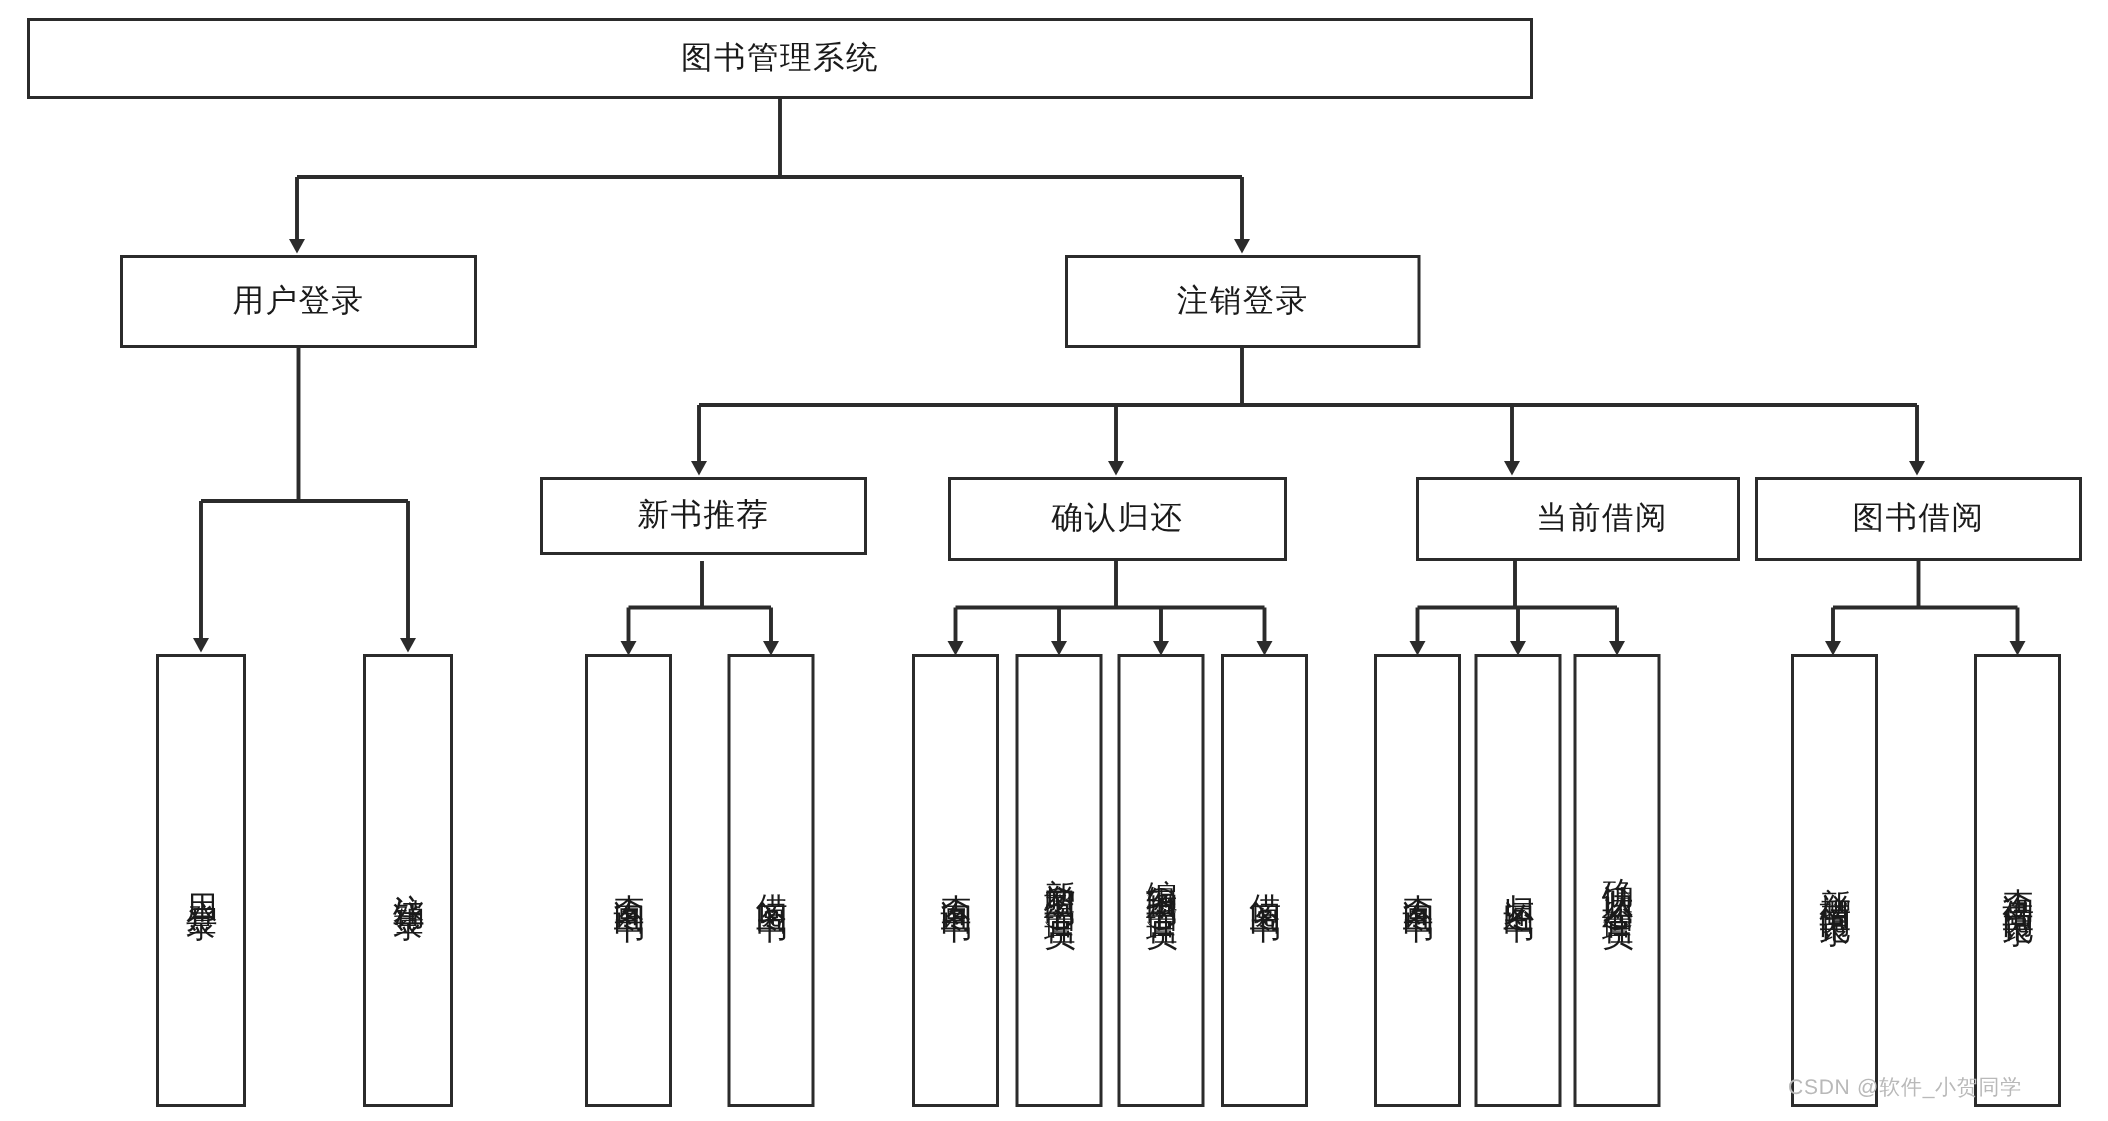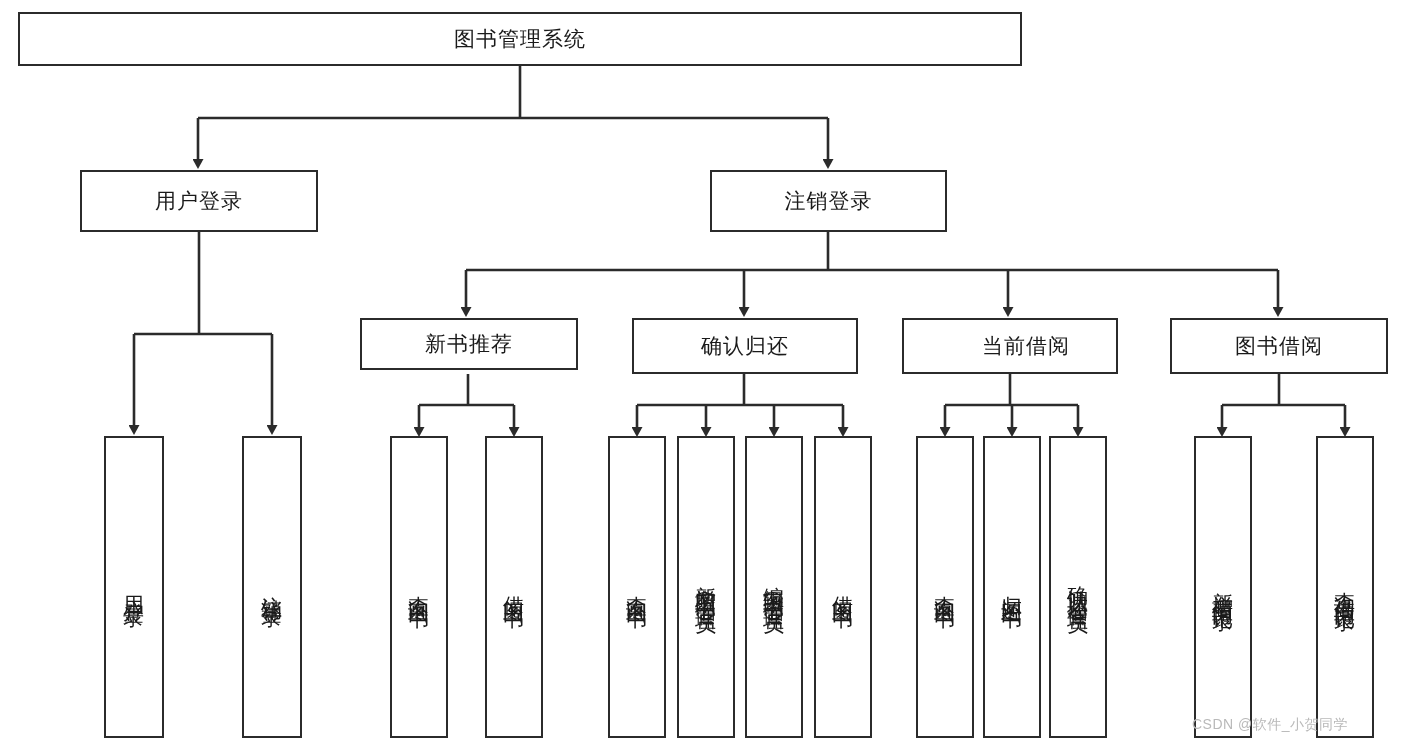--- a/index.html
+++ b/index.html
@@ -131,21 +131,21 @@
   <div class="node horiz" style="left:710px; top:170px; width:237px; height:62px;">
     <span class="label">注销登录</span>
   </div>
 
   <div class="node horiz" style="left:360px; top:318px; width:218px; height:52px;">
     <span class="label">新书推荐</span>
   </div>
   <div class="node horiz" style="left:632px; top:318px; width:226px; height:56px;">
     <span class="label">确认归还</span>
   </div>
-  <div class="node horiz" style="left:902px; top:318px; width:216px; height:56px;padding-left:32px;">
+  <div class="node horiz" style="left:944px; top:318px; width:216px; height:56px;padding-left:32px;">
     <span class="label">当前借阅</span>
   </div>
   <div class="node horiz" style="left:1170px; top:318px; width:218px; height:56px;">
     <span class="label">图书借阅</span>
   </div>
 
   <div class="node vert" style="left:104px; top:436px; width:60px; height:302px;">
     <span class="label">用户登录</span>
   </div>
   <div class="node vert" style="left:242px; top:436px; width:60px; height:302px;">

